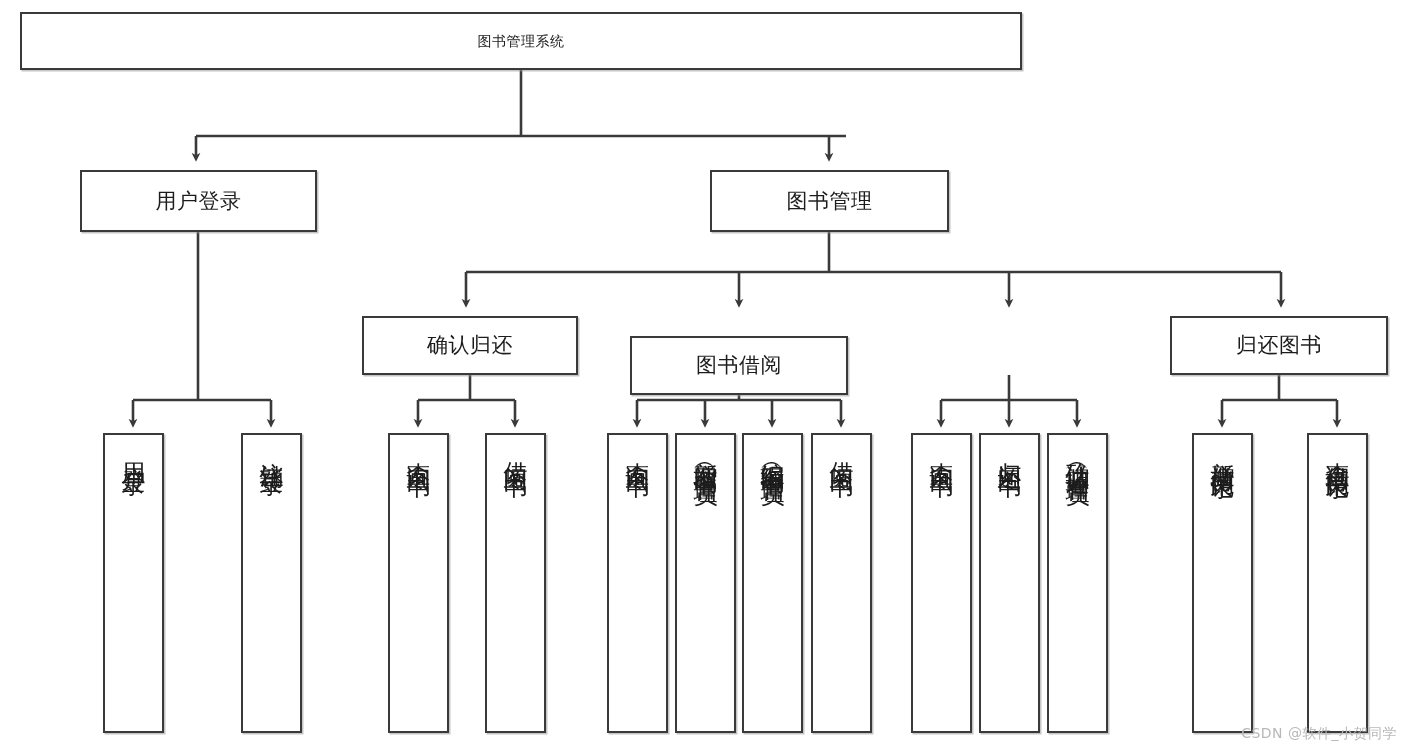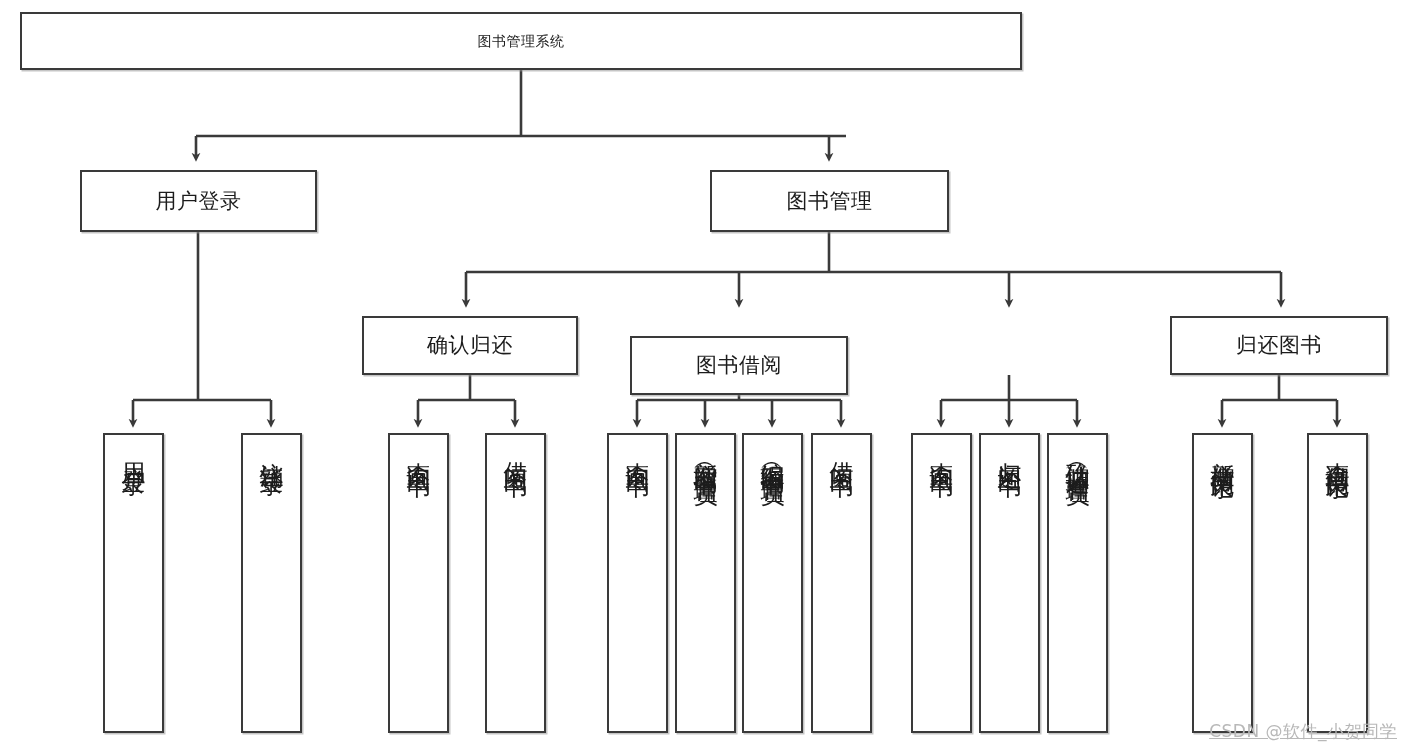--- a/index.html
+++ b/index.html
@@ -58,26 +58,25 @@
     line-height:1.0;
     letter-spacing:4px;
     white-space:nowrap;
     margin-top:2px;
   }
   .node.v.tall .lbl{ letter-spacing:3px; }
   .watermark{
     position:absolute;
     right:8px;
     bottom:4px;
-    font-size:17px;
+    font-size:14px;
     color:#b8b8b8;
     z-index:5;
     white-space:nowrap;
     letter-spacing:0.5px;
-    text-decoration:underline;
   }
 </style>
 </head>
 <body>
 
 <div id="canvas">
 
   <svg id="edges" viewBox="0 0 1405 747">
     <defs>
       <marker id="arrow" markerWidth="11" markerHeight="11" refX="4.2" refY="5" orient="auto" markerUnits="userSpaceOnUse">

